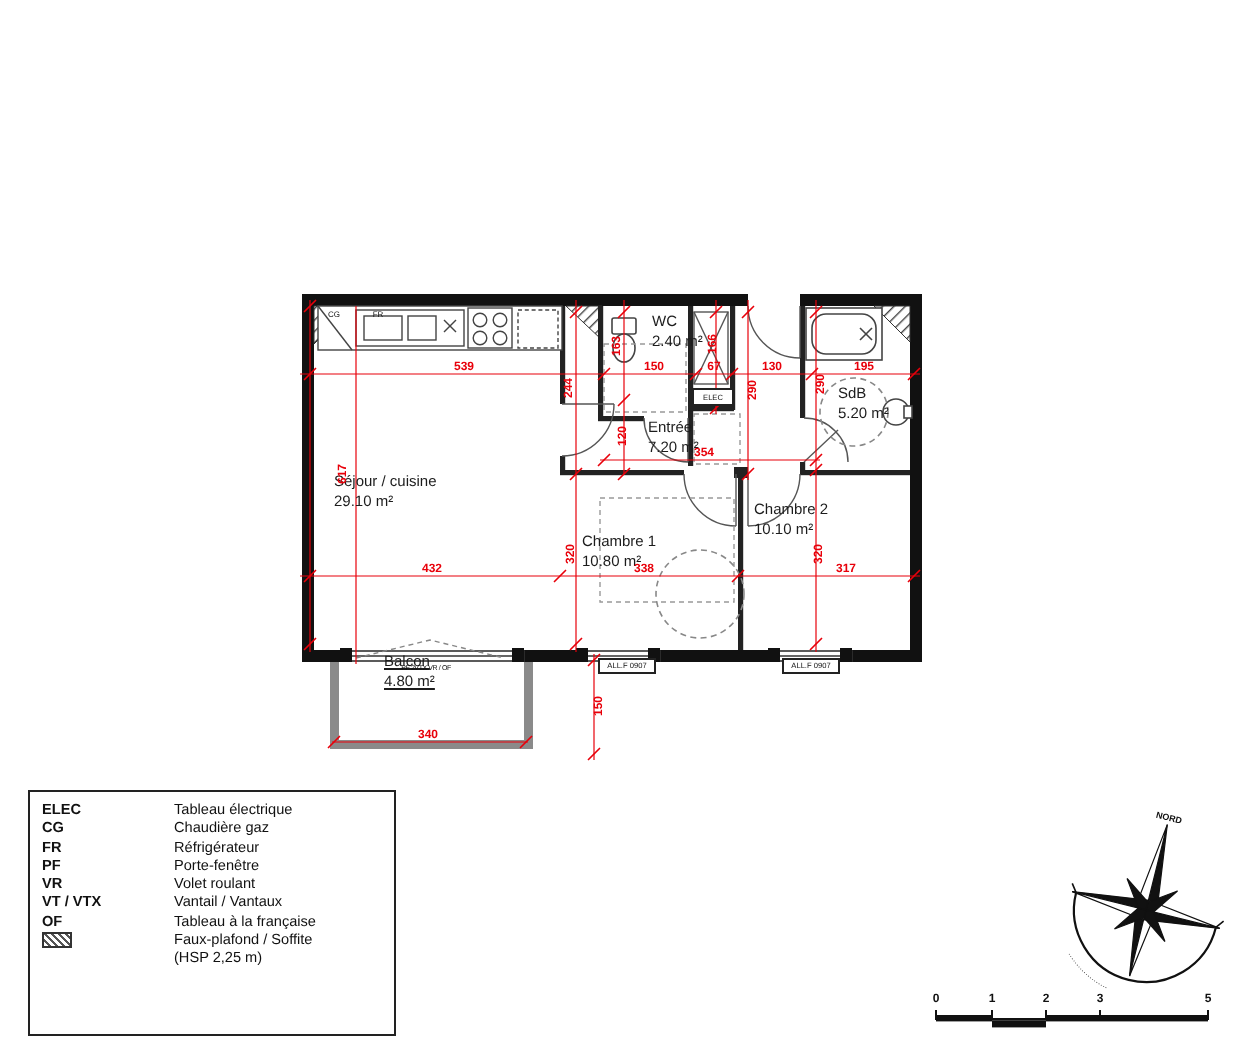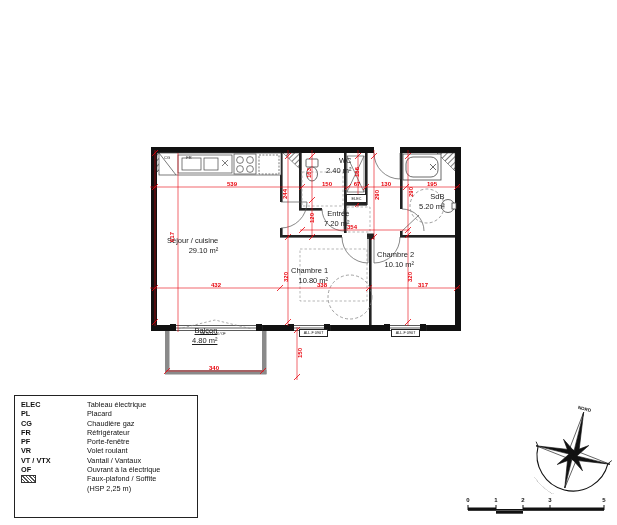--- a/index.html
+++ b/index.html
@@ -1,20 +1,20 @@
 <!DOCTYPE html>
 <html><head>
 <meta charset="utf-8">
 <style>
   html,body{margin:0;padding:0;background:#fff;}
   .screen{position:relative;width:617px;height:525px;background:#fff;overflow:hidden;
           font-family:"Liberation Sans",sans-serif;color:#222;}
   svg{position:absolute;left:0;top:0;}
   .abs{position:absolute;white-space:nowrap;}
-  .room{font-size:7.5px;line-height:9.5px;color:#1c1c1c;text-align:right;}
+  .room{font-size:7.5px;line-height:9.5px;color:#1c1c1c;}
   .dim{font-size:6px;font-weight:bold;color:#e8000a;transform:translate(-50%,-50%);}
   .dimv{transform:translate(-50%,-50%) rotate(-90deg);}
   .tiny{font-size:4px;color:#111;transform:translate(-50%,-50%);}
   .microtag{font-size:3.5px;color:#111;transform:translate(-50%,-50%);letter-spacing:-0.2px;}
   .allf{position:absolute;box-sizing:border-box;border:0.7px solid #222;background:#fff;
         font-size:3.8px;color:#111;display:flex;align-items:center;justify-content:center;}
   
   .legend{position:absolute;left:14px;top:395px;width:184px;height:123px;box-sizing:border-box;
           border:1px solid #222;background:#fff;padding:4px 6px 2px 6px;}
   .legend-title{color:#ff0000;font-weight:bold;font-size:11.5px;letter-spacing:0.5px;margin:0 0 4px 34px;}
@@ -286,24 +286,20 @@
 <span class="abs microtag" style="left:213px;top:334px;">PF 2VTX VR / OF</span>
 <span class="abs tiny" style="left:167px;top:157px;">CG</span>
 <span class="abs tiny" style="left:189px;top:157px;">FR</span>
 
 <div class="legend">
   <div class="legend-row">
     <span class="legend-abbr">ELEC</span>
     <span class="legend-desc">Tableau électrique</span>
       </div>
   <div class="legend-row">
-    <span class="legend-abbr">PL</span>
-    <span class="legend-desc">Placard</span>
-      </div>
-  <div class="legend-row">
     <span class="legend-abbr">CG</span>
     <span class="legend-desc">Chaudière gaz</span>
       </div>
   <div class="legend-row">
     <span class="legend-abbr">FR</span>
     <span class="legend-desc">Réfrigérateur</span>
       </div>
   <div class="legend-row">
     <span class="legend-abbr">PF</span>
     <span class="legend-desc">Porte-fenêtre</span>
@@ -311,21 +307,21 @@
   <div class="legend-row">
     <span class="legend-abbr">VR</span>
     <span class="legend-desc">Volet roulant</span>
       </div>
   <div class="legend-row">
     <span class="legend-abbr">VT / VTX</span>
     <span class="legend-desc">Vantail / Vantaux</span>
       </div>
   <div class="legend-row">
     <span class="legend-abbr">OF</span>
-    <span class="legend-desc">Ouvrant à la électrique</span>
+    <span class="legend-desc">Tableau à la française</span>
       </div>
   <div class="legend-row">
     <span class="legend-abbr hatch2">
           <span class="hatch-swatch"></span>
         </span>
     <span class="legend-desc">
       <div>Faux-plafond / Soffite</div>
       <div>(HSP 2,25 m)</div>
     </span>
   </div>

